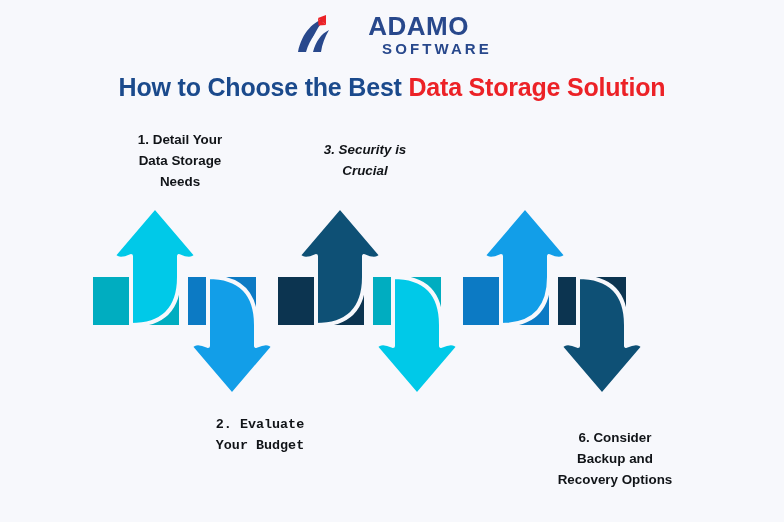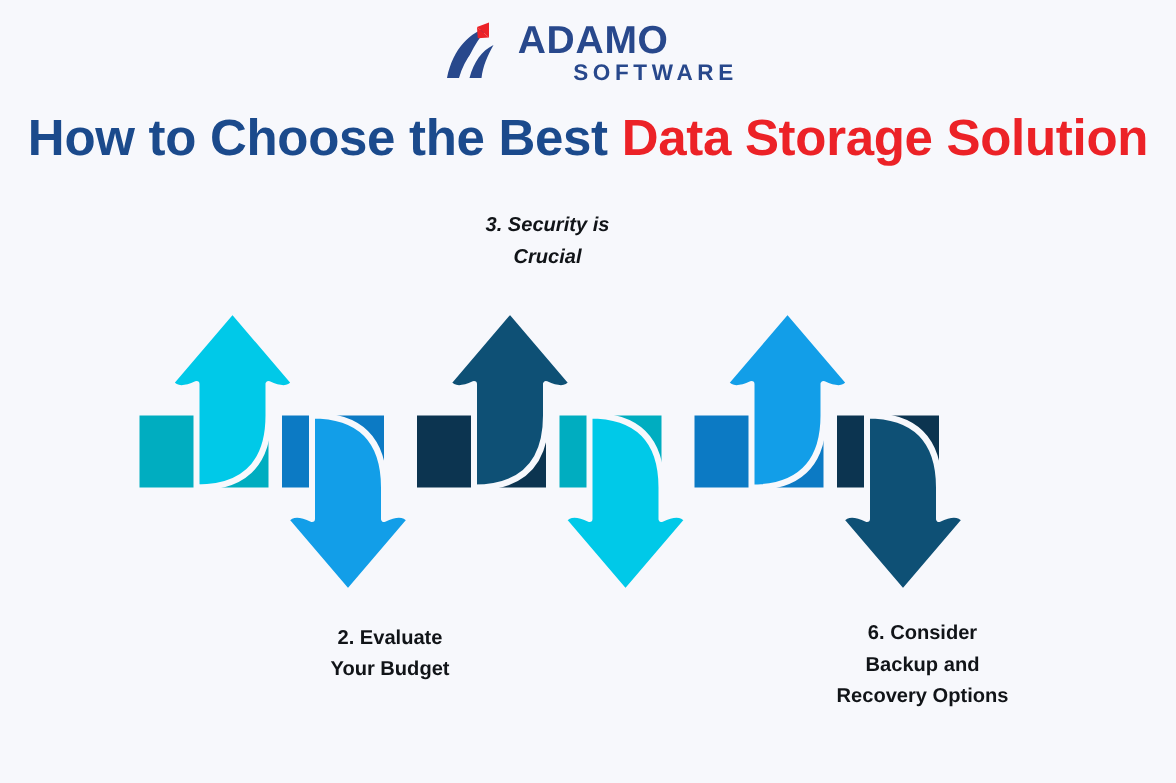--- a/index.html
+++ b/index.html
@@ -20,36 +20,37 @@
     align-items:center;
     gap:9px;
   }
   #brand-mark { width:44px; height:44px; display:block; }
   #brand-words { display:flex; flex-direction:column; line-height:1; }
   #brand-name {
     font-size:26px;
     font-weight:bold;
     letter-spacing:.5px;
     color:#28488c;
+    text-align:center;
   }
   #brand-sub {
     font-size:15px;
     font-weight:bold;
     letter-spacing:3.1px;
     color:#28488c;
     margin-top:2px;
     margin-left:37px;
   }
 
   
   #title {
     position:absolute;
     top:73px; left:0; right:0;
     text-align:center;
-    font-size:34px;
+    font-size:25px;
     font-weight:bold;
     letter-spacing:-0.2px;
     white-space:nowrap;
   }
   #title .part-a { color:#1b4a8c; }
   #title .part-b { color:#ec2227; }
 
   
   #diagram { position:absolute; inset:0; }
   #flow-svg { position:absolute; left:0; top:0; width:784px; height:522px; }
@@ -156,20 +157,23 @@
           L 643 347
           Q 639 340 626 346
           L 626 325
           Q 626 277 578 277
           L 578 277
           L 578 346
           Q 565 340 561 347 Z" fill="#0e5075" stroke="#f7f8fc" stroke-width="4" stroke-linejoin="round"></path>
       </g>
   </svg>
 
-  <div class="step-label" style="left:170px; top:415px; width:180px;">2. Evaluate
+  <div class="step-label" style="left:90px; top:130px; width:180px;">1. Detail Your
+Data Storage
+Needs</div>
+  <div class="step-label" style="left:170px; top:415px; width:180px;font-family:Liberation Mono, monospace;">2. Evaluate
 Your Budget</div>
   <div class="step-label" style="left:275px; top:140px; width:180px;font-style:italic;">3. Security is
 Crucial</div>
-  <div class="step-label" style="left:525px; top:412px; width:180px;">6. Consider
+  <div class="step-label" style="left:525px; top:428px; width:180px;">6. Consider
 Backup and
 Recovery Options</div>
 </div>
 
 </body></html>

